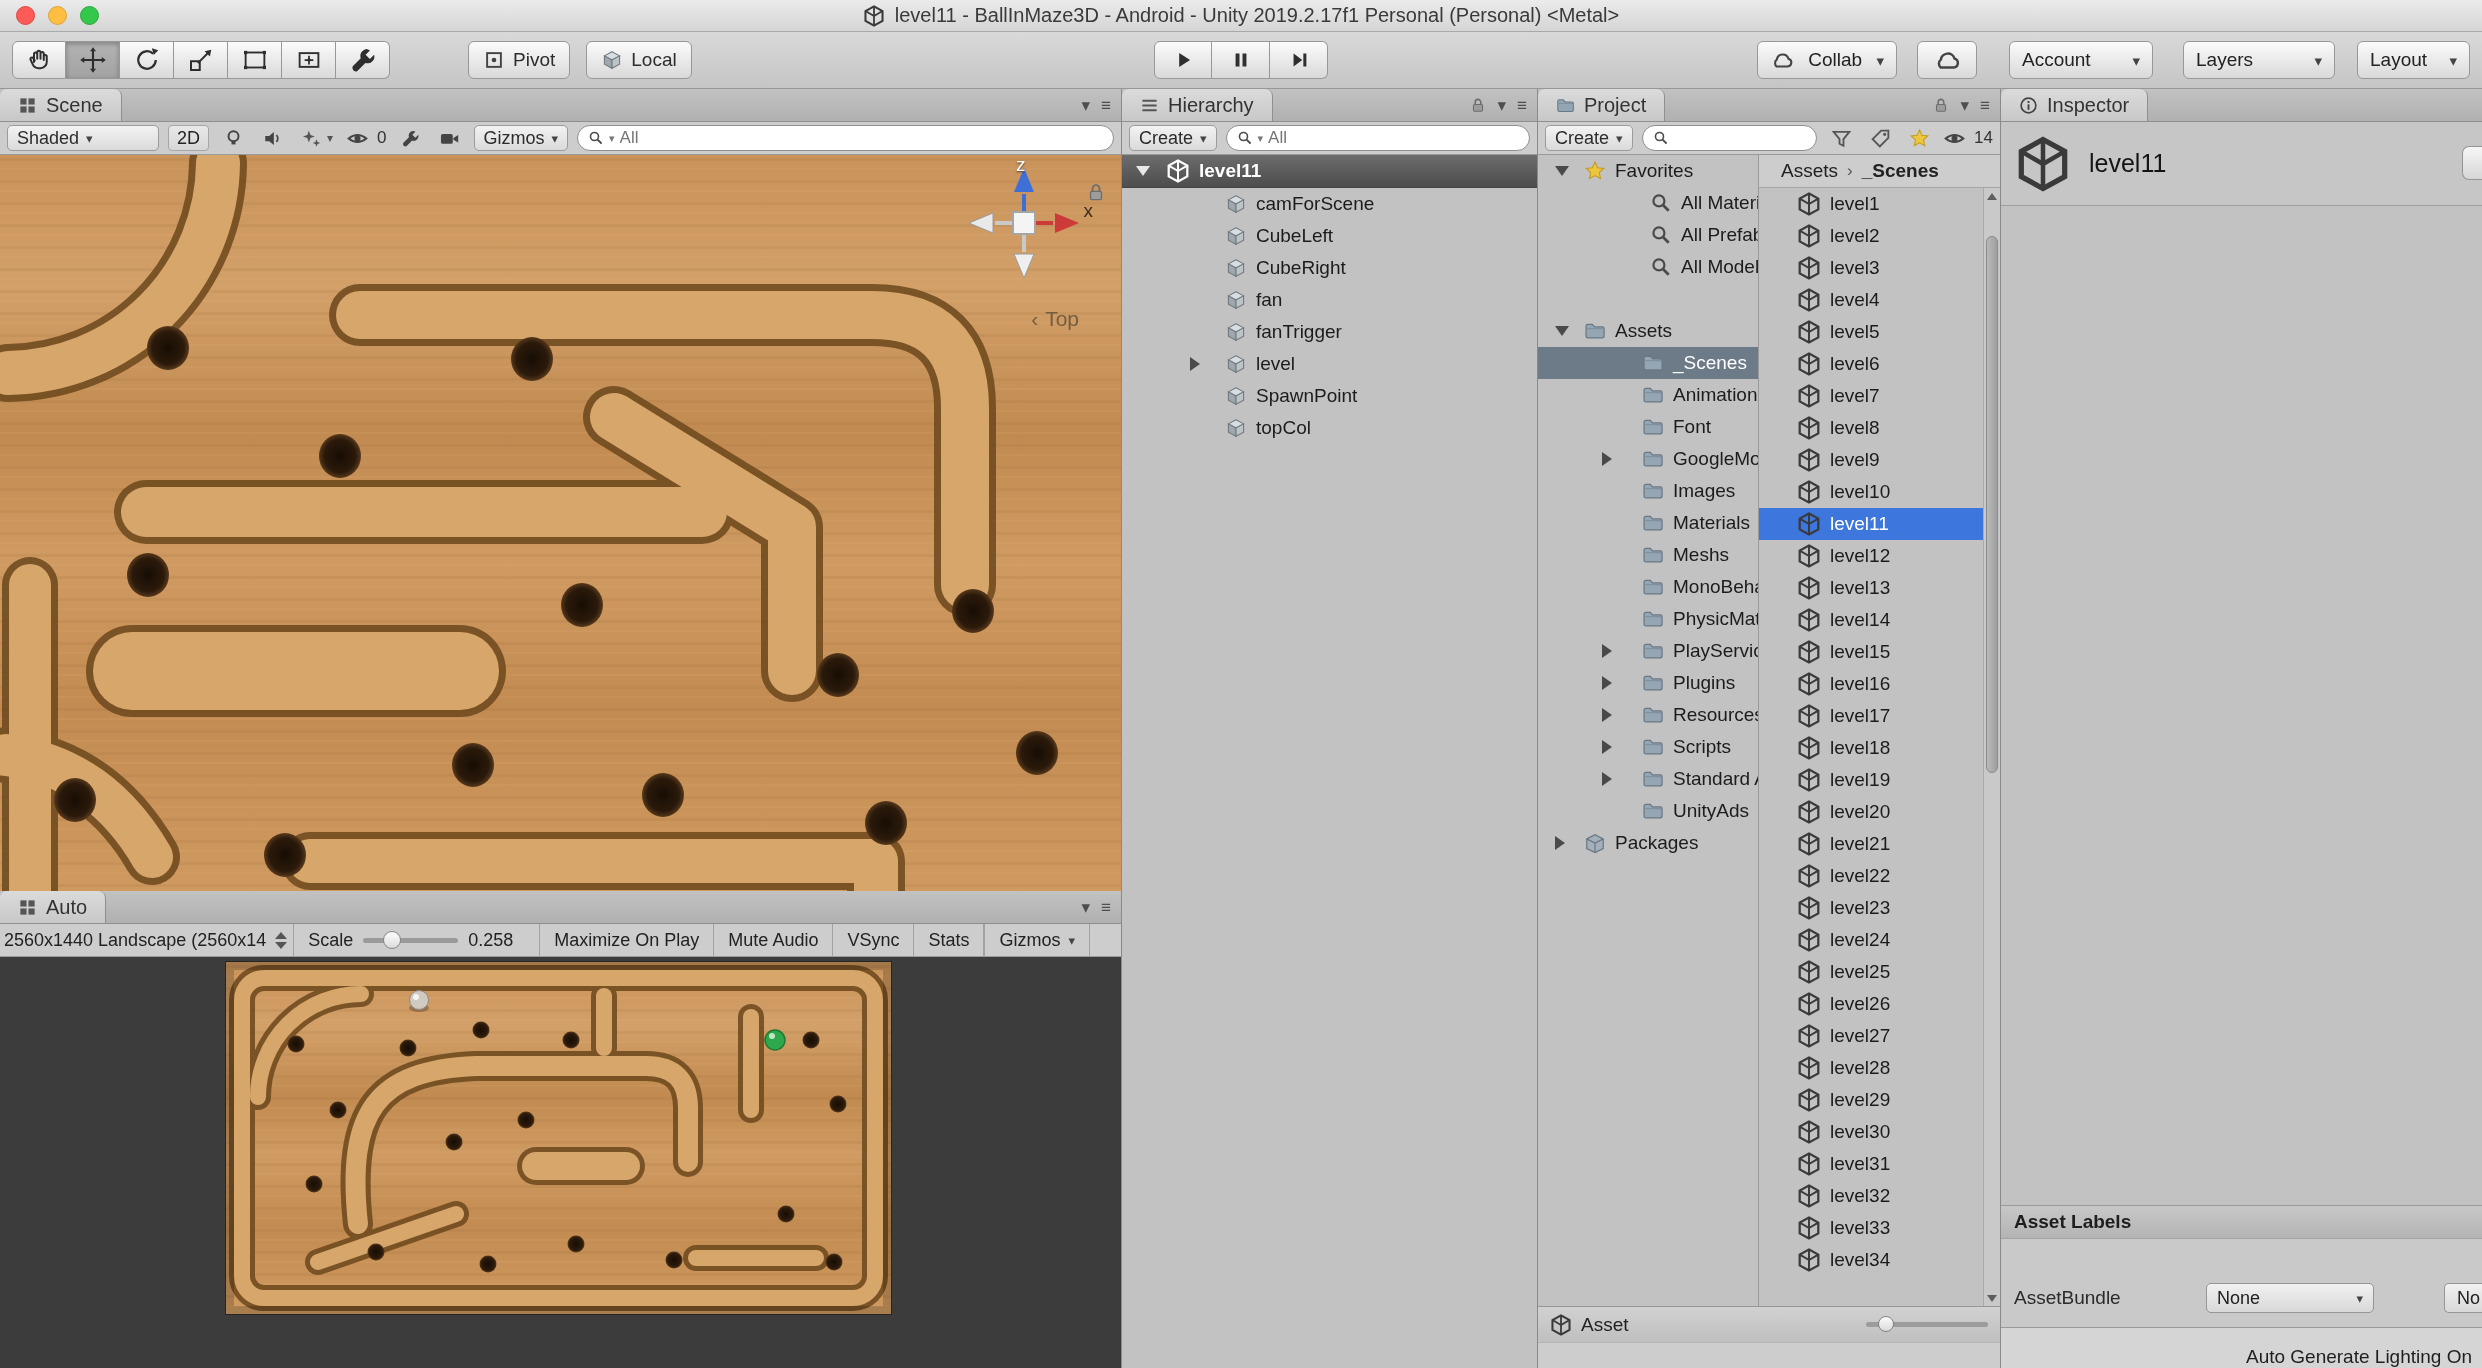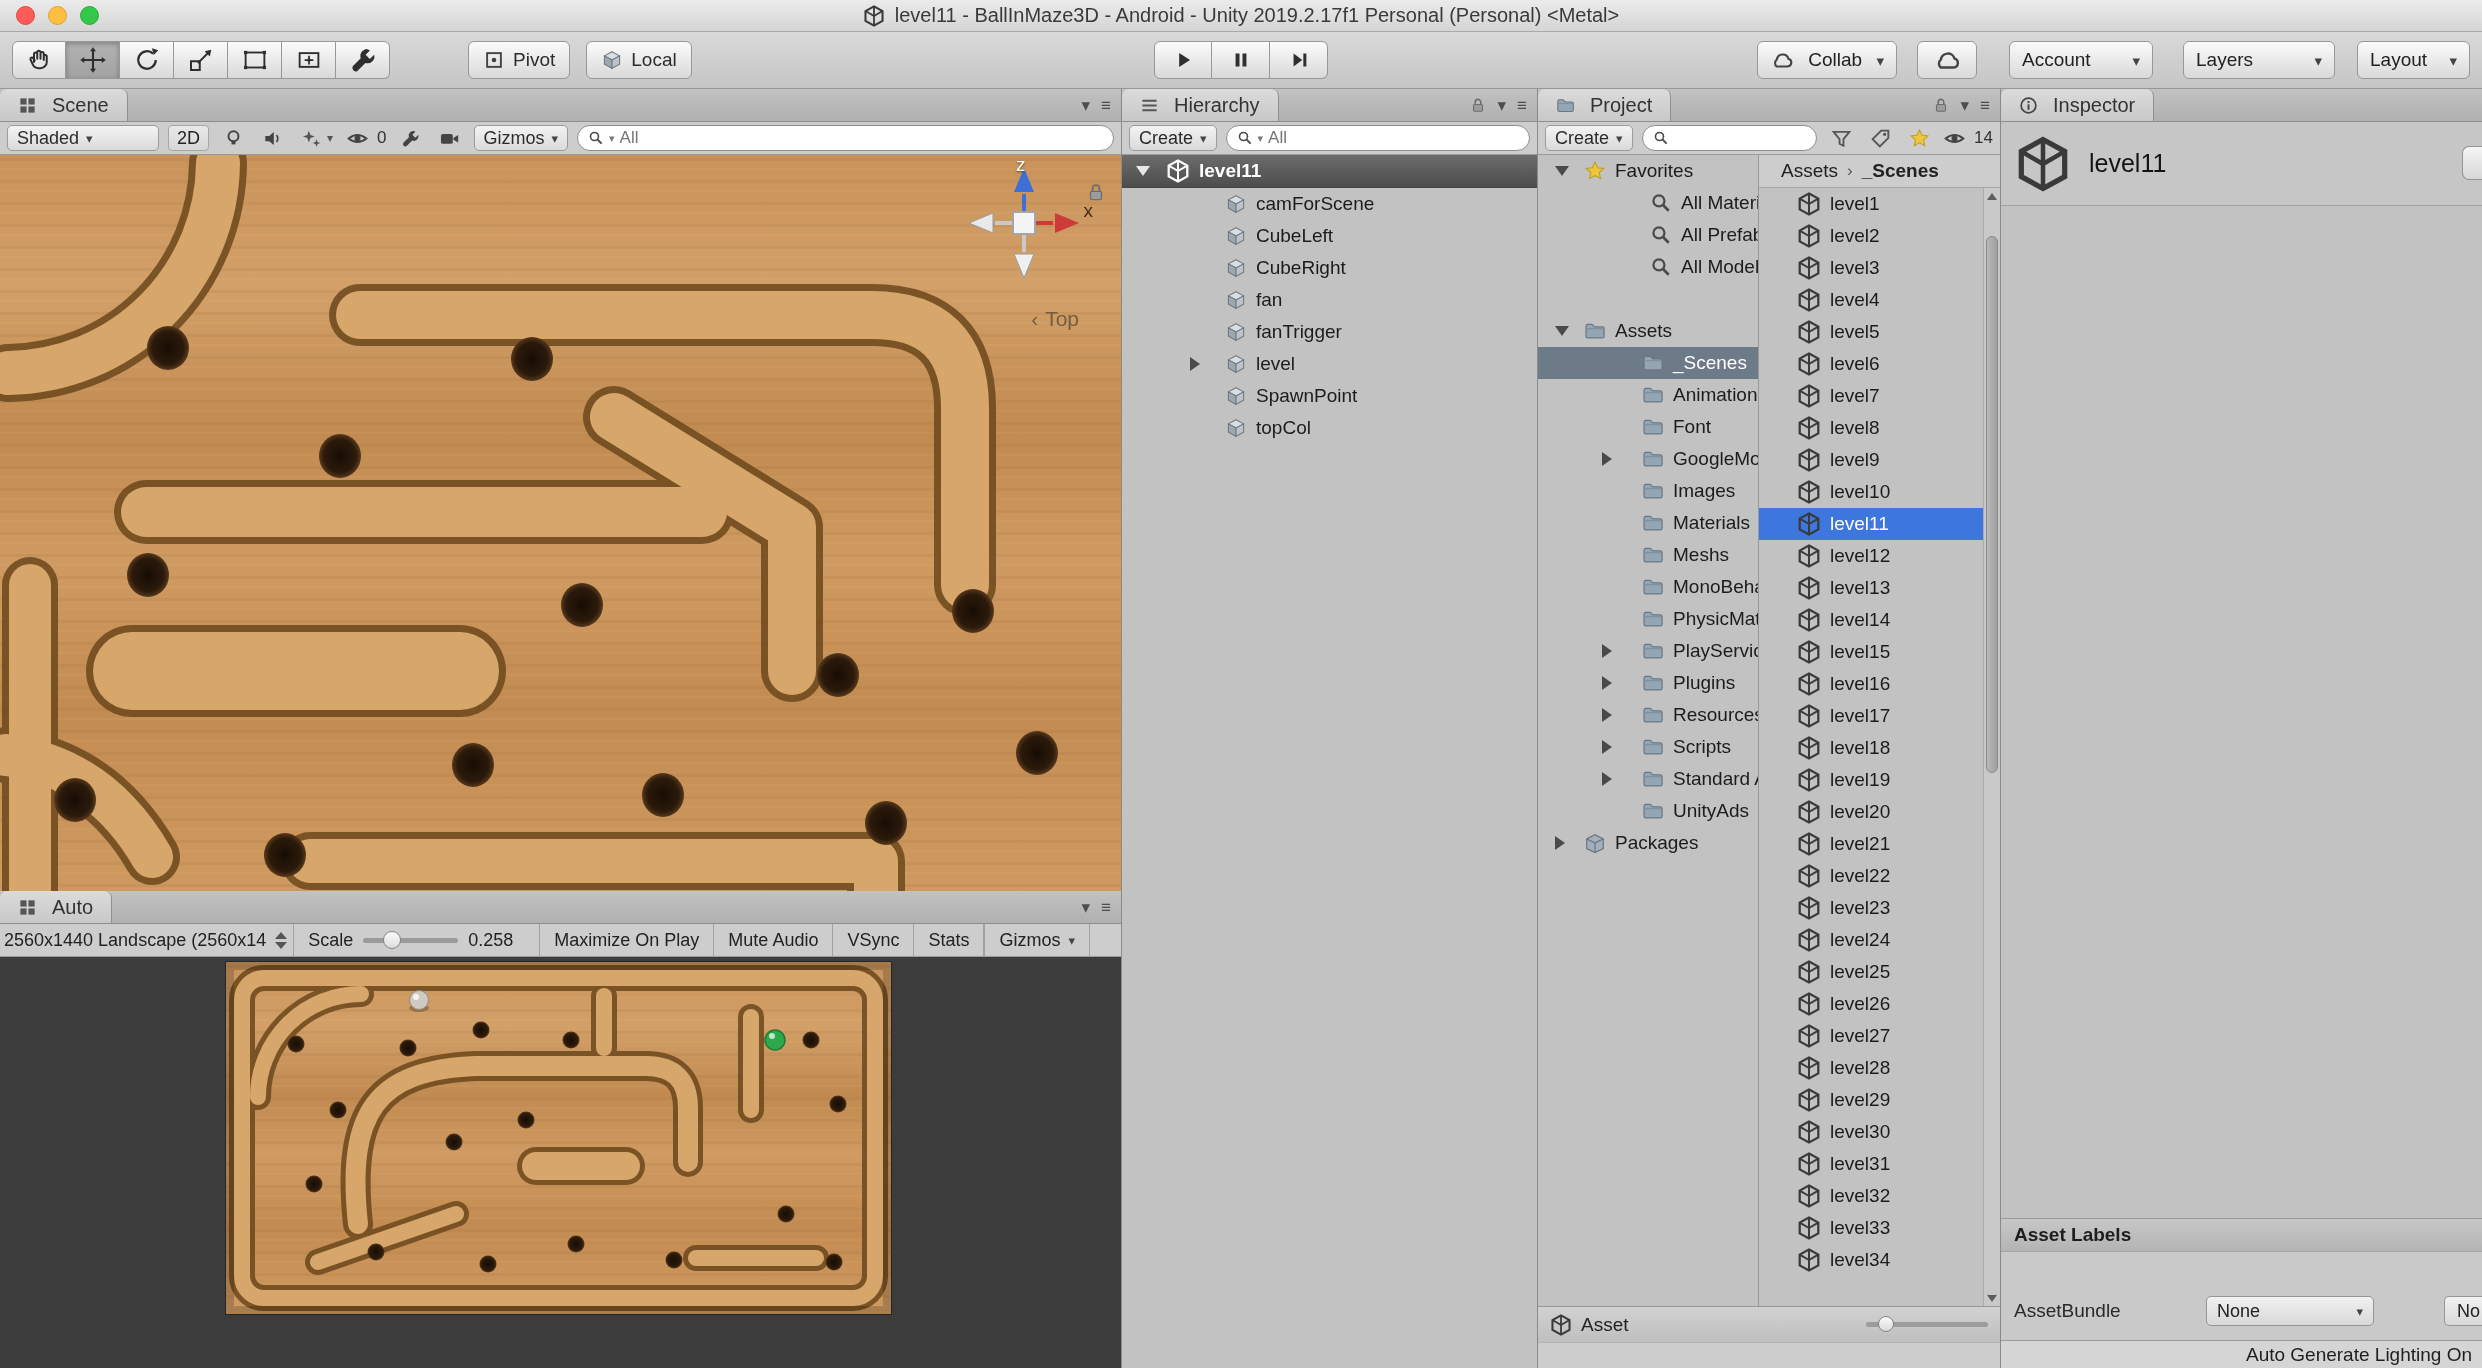--- a/index.html
+++ b/index.html
@@ -47,21 +47,21 @@
   
   .main{flex:1;display:flex;min-height:0}
   .col-left{width:1121px;flex:0 0 auto;display:flex;flex-direction:column;min-height:0}
   .panel{display:flex;flex-direction:column;min-height:0;min-width:0}
   .hierarchy-panel{width:416px;flex:0 0 auto;border-left:1px solid #8a8a8a}
   .project-panel{width:463px;flex:0 0 auto;border-left:1px solid #8a8a8a}
   .inspector-panel{flex:1;border-left:1px solid #8a8a8a}
 
   
   .tabbar{height:33px;flex:0 0 auto;background:linear-gradient(#c2c2c2,#b0b0b0);border-bottom:1px solid #8f8f8f;display:flex;align-items:stretch;position:relative}
-  .tab{display:flex;align-items:center;gap:15px;padding:0 18px;background:linear-gradient(#dbdbdb,#c8c8c8);border-right:1px solid #8f8f8f;border-radius:7px 7px 0 0;font-size:20px;color:#333}
+  .tab{display:flex;align-items:center;gap:9px;padding:0 18px;background:linear-gradient(#dbdbdb,#c8c8c8);border-right:1px solid #8f8f8f;border-radius:7px 7px 0 0;font-size:20px;color:#333}
   .tab svg{width:19px;height:19px}
   .tabbar-right{margin-left:auto;display:flex;align-items:center;gap:11px;padding-right:10px;color:#555;font-size:18px}
   .tabbar-right svg{width:18px;height:18px}
   .glyph{font-size:17px;color:#4e4e4e;line-height:1}
 
   
   .ptool{height:33px;flex:0 0 auto;background:#cdcdcd;border-bottom:1px solid #9a9a9a;display:flex;align-items:center;padding:0 7px;gap:9px;font-size:18px}
   .mini-dd{height:26px;display:inline-flex;align-items:center;gap:7px;padding:0 9px;background:linear-gradient(#f3f3f3,#dadada);border:1px solid #9b9b9b;border-radius:5px;color:#2c2c2c}
   .mini-dd .caret{font-size:13px;color:#444}
   .flat-toggle{height:26px;display:inline-flex;align-items:center;padding:0 8px;border:1px solid #a6a6a6;border-radius:4px;background:linear-gradient(#e9e9e9,#d6d6d6)}
@@ -148,21 +148,21 @@
   .insp-header svg{width:56px;height:56px}
   .insp-name{font-size:25px;color:#141414}
   .insp-sliver{position:absolute;right:0;top:24px;width:20px;height:34px;background:linear-gradient(#f6f6f6,#d6d6d6);border:1px solid #949494;border-right:none;border-radius:7px 0 0 7px}
   .insp-body{flex:1;background:#c2c2c2}
   .asset-labels-bar{height:34px;flex:0 0 auto;background:linear-gradient(#c7c7c7,#b4b4b4);border-top:1px solid #9a9a9a;border-bottom:1px solid #a3a3a3;display:flex;align-items:center;padding:0 13px;font-weight:bold;font-size:19px;color:#1e1e1e}
   .ab-area{height:88px;flex:0 0 auto;background:#c9c9c9;position:relative}
   .ab-row{position:absolute;left:13px;right:0;bottom:14px;display:flex;align-items:center;gap:14px}
   .ab-label{width:178px;font-size:19px;color:#2a2a2a}
   .ab-dd{height:30px;width:168px;background:linear-gradient(#f1f1f1,#d8d8d8);border:1px solid #969696;border-radius:5px;display:flex;align-items:center;justify-content:space-between;padding:0 10px;font-size:18px}
   .ab-variant{height:30px;width:38px;margin-left:auto;background:linear-gradient(#f1f1f1,#d8d8d8);border:1px solid #969696;border-right:none;border-radius:5px 0 0 5px;display:flex;align-items:center;padding:0 12px;font-size:18px;overflow:hidden}
-  .status-bar{height:28px;flex:0 0 auto;background:#d5d5d5;border-top:1px solid #9b9b9b;display:flex;align-items:center;justify-content:flex-end;padding:0 10px;font-size:19px;color:#1f1f1f}
+  .status-bar{height:41px;flex:0 0 auto;background:#d5d5d5;border-top:1px solid #9b9b9b;display:flex;align-items:flex-end;justify-content:flex-end;padding:0 10px;font-size:19px;color:#1f1f1f}
 </style>
 </head>
 <body>
 
 <svg width="0" height="0" style="position:absolute" aria-hidden="true">
   <defs>
     <symbol id="sym-unity" viewBox="0 0 16 16">
       <path d="M8 1 L14.2 4.4 V11.6 L8 15 L1.8 11.6 V4.4 Z" fill="none" stroke="#3a3a3a" stroke-width="1.5"></path>
       <path d="M8 1 V8 M1.8 4.4 L8 8 M14.2 4.4 L8 8 M8 8 V15" stroke="#3a3a3a" stroke-width="1.3" fill="none"></path>
     </symbol>

